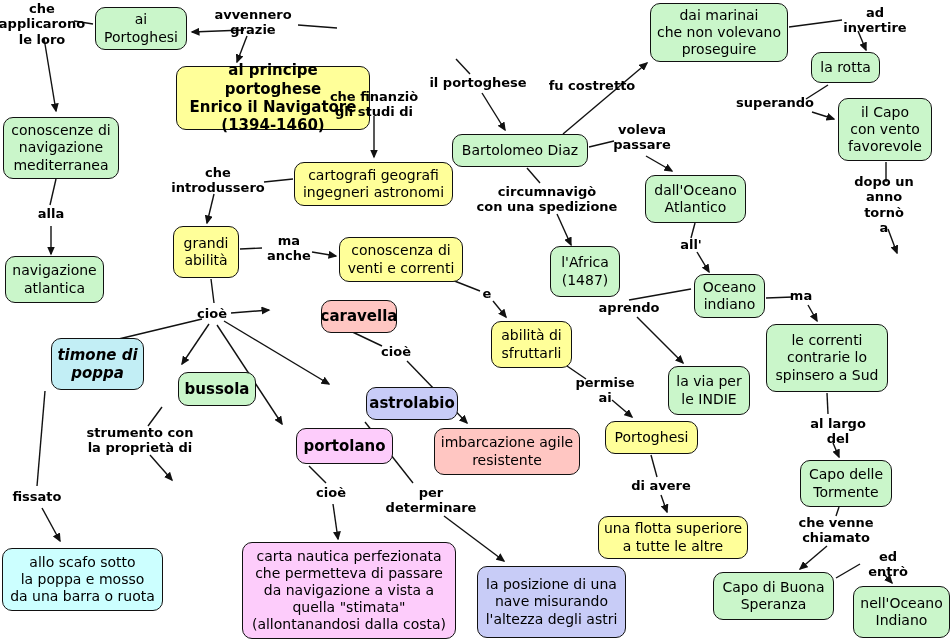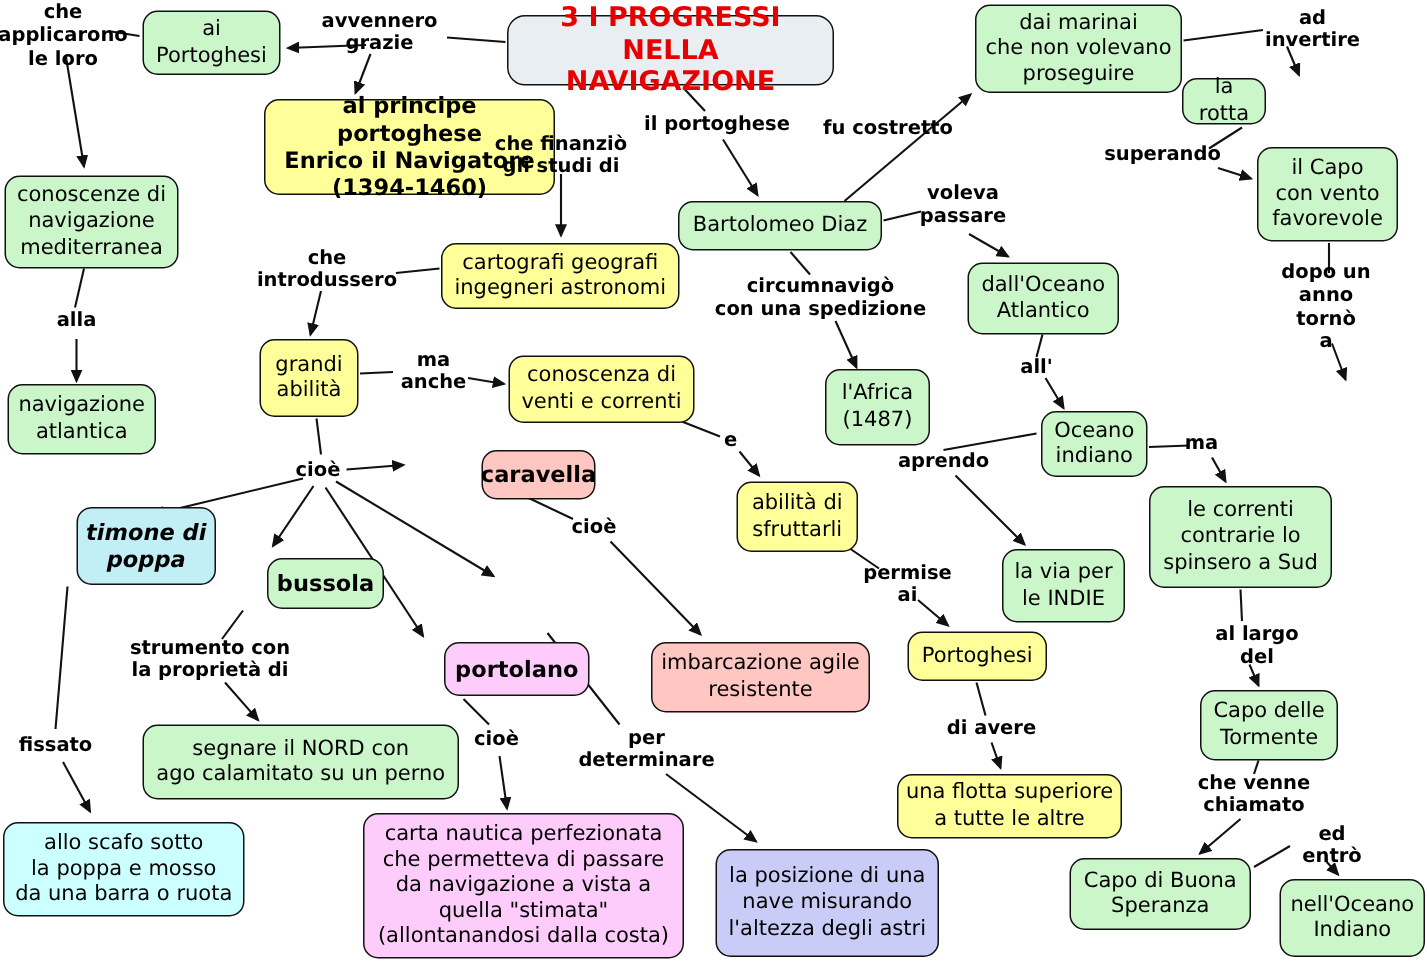--- a/index.html
+++ b/index.html
@@ -116,29 +116,27 @@
       <line x1="150" y1="455" x2="172" y2="480" marker-end="url(#ah)"></line>
 
       <line x1="309" y1="466" x2="326" y2="483"></line>
       <line x1="333" y1="504" x2="338" y2="539" marker-end="url(#ah)"></line>
 
       <line x1="365" y1="422" x2="413" y2="483"></line>
       <line x1="444" y1="516" x2="504" y2="561" marker-end="url(#ah)"></line>
     </g>
   </svg>
 
-  <div class="node titlebox" style="left:338px;top:10px;width:218px;height:47px">3 I PROGRESSI NELLA
-NAVIGAZIONE</div>
 
   <div class="node green" style="left:95px;top:7px;width:92px;height:43px">ai
 Portoghesi</div>
   <div class="node green" style="left:650px;top:3px;width:138px;height:59px">dai marinai
 che non volevano
 proseguire</div>
-  <div class="node green" style="left:788px;top:52px;width:56px;height:31px">la rotta</div>
+  <div class="node green" style="left:811px;top:52px;width:69px;height:31px">la rotta</div>
   <div class="node yellow b" style="left:128px;top:66px;width:194px;height:64px;font-size:15px">al principe portoghese
 Enrico il Navigatore
 (1394-1460)</div>
   <div class="node green" style="left:838px;top:98px;width:94px;height:63px">il Capo
 con vento
 favorevole</div>
   <div class="node green" style="left:452px;top:134px;width:136px;height:33px">Bartolomeo Diaz</div>
   <div class="node yellow" style="left:294px;top:162px;width:159px;height:44px">cartografi geografi
 ingegneri astronomi</div>
   <div class="node green" style="left:645px;top:175px;width:101px;height:48px">dall'Oceano
@@ -160,28 +158,27 @@
   <div class="node yellow" style="left:491px;top:321px;width:81px;height:47px">abilità di
 sfruttarli</div>
   <div class="node green" style="left:766px;top:324px;width:122px;height:68px">le correnti
 contrarie lo
 spinsero a Sud</div>
   <div class="node cyan b" style="left:3px;top:338px;width:93px;height:52px;font-size:15px">timone di
 poppa</div>
   <div class="node green" style="left:668px;top:366px;width:82px;height:49px">la via per
 le INDIE</div>
   <div class="node green b" style="left:130px;top:372px;width:78px;height:34px;font-size:15px">bussola</div>
+  <div class="node lav b" style="left:318px;top:387px;width:92px;height:33px;font-size:15px">astrolabio</div>
   <div class="node pink b" style="left:248px;top:428px;width:97px;height:36px;font-size:15px">portolano</div>
   <div class="node salmon" style="left:434px;top:428px;width:146px;height:47px">imbarcazione agile
 resistente</div>
   <div class="node yellow" style="left:605px;top:421px;width:93px;height:33px">Portoghesi</div>
   <div class="node green" style="left:800px;top:460px;width:92px;height:47px">Capo delle
 Tormente</div>
-  <div class="node green" style="left:95px;top:483px;width:211px;height:50px">segnare il NORD con
-ago calamitato su un perno</div>
   <div class="node yellow" style="left:598px;top:516px;width:150px;height:43px">una flotta superiore
 a tutte le altre</div>
   <div class="node cyan2" style="left:2px;top:548px;width:161px;height:63px">allo scafo sotto
 la poppa e mosso
 da una barra o ruota</div>
   <div class="node pink" style="left:242px;top:542px;width:214px;height:97px">carta nautica perfezionata
 che permetteva di passare
 da navigazione a vista a
 quella "stimata"
 (allontanandosi dalla costa)</div>

